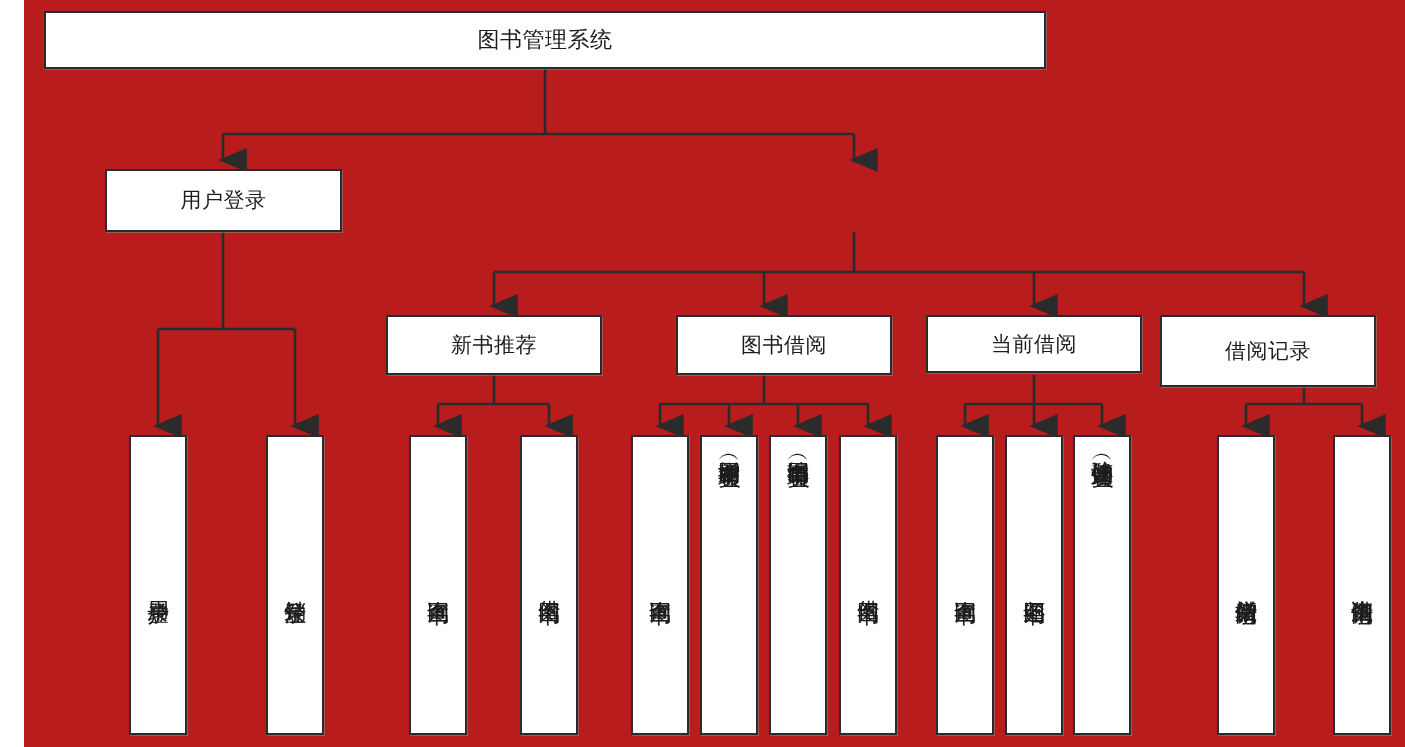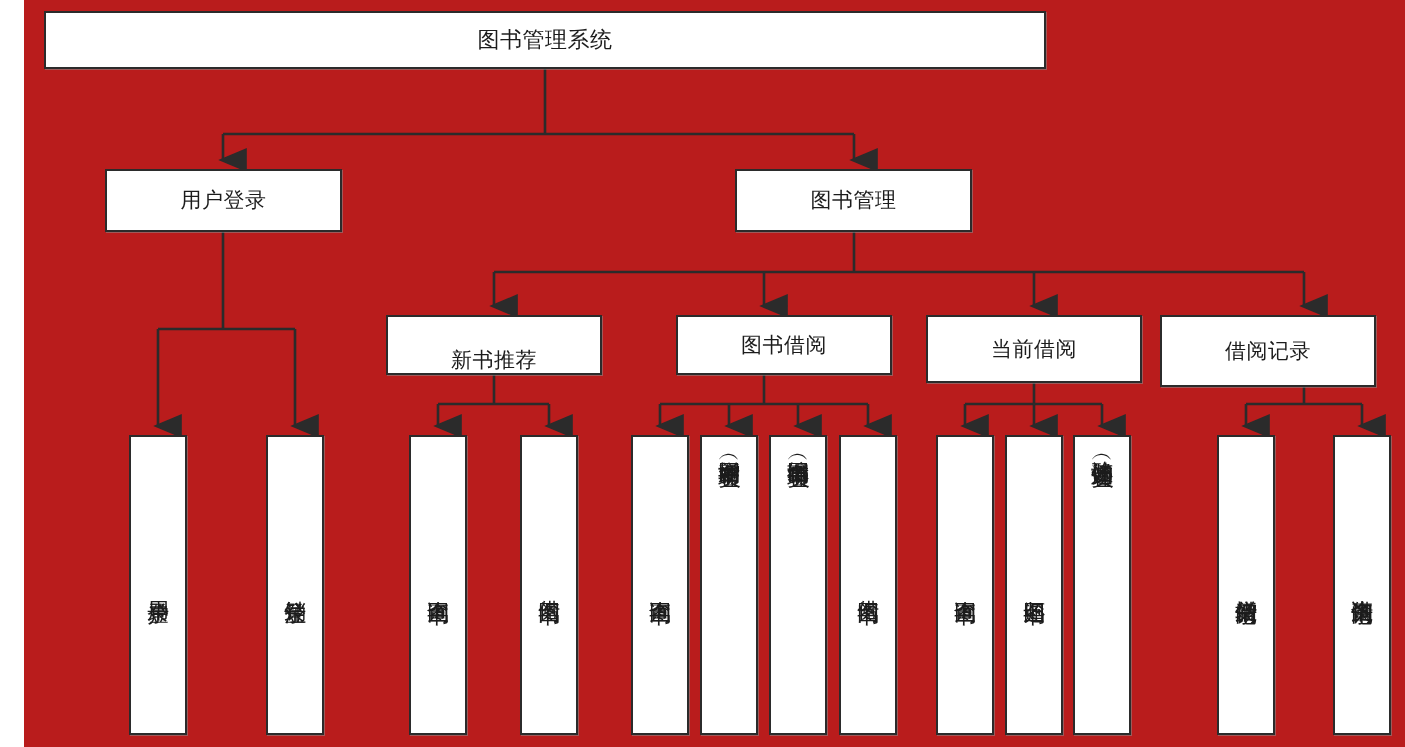--- a/index.html
+++ b/index.html
@@ -137,31 +137,28 @@
     </g>
   </svg>
 
   <div class="node node-root" style="left:20px; top:11px; width:1002px; height:58px;">
     <span class="label">图书管理系统</span>
   </div>
 
   <div class="node node-l2" style="left:81px; top:169px; width:237px; height:63px;">
     <span class="label">用户登录</span>
   </div>
-  <div class="node node-l2" style="left:711px; top:169px; width:237px; height:63px;">
-    <span class="label">图书管理</span>
-  </div>
-
-  <div class="node node-l3" style="left:362px; top:315px; width:216px; height:60px;align-items:flex-end;">
+
+  <div class="node node-l3" style="left:362px; top:315px; width:216px; height:60px;">
     <span class="label">新书推荐</span>
   </div>
   <div class="node node-l3" style="left:652px; top:315px; width:216px; height:60px;">
     <span class="label">图书借阅</span>
   </div>
-  <div class="node node-l3" style="left:902px; top:315px; width:216px; height:68px;">
+  <div class="node node-l3" style="left:902px; top:315px; width:216px; height:58px;">
     <span class="label">当前借阅</span>
   </div>
   <div class="node node-l3" style="left:1136px; top:315px; width:216px; height:72px;">
     <span class="label">借阅记录</span>
   </div>
 
   <div class="node node-leaf leaf-mid" style="left:105px; top:435px; width:58px; height:300px;">
     <span class="label">用户登录</span>
   </div>
   <div class="node node-leaf leaf-mid" style="left:242px; top:435px; width:58px; height:300px;">

